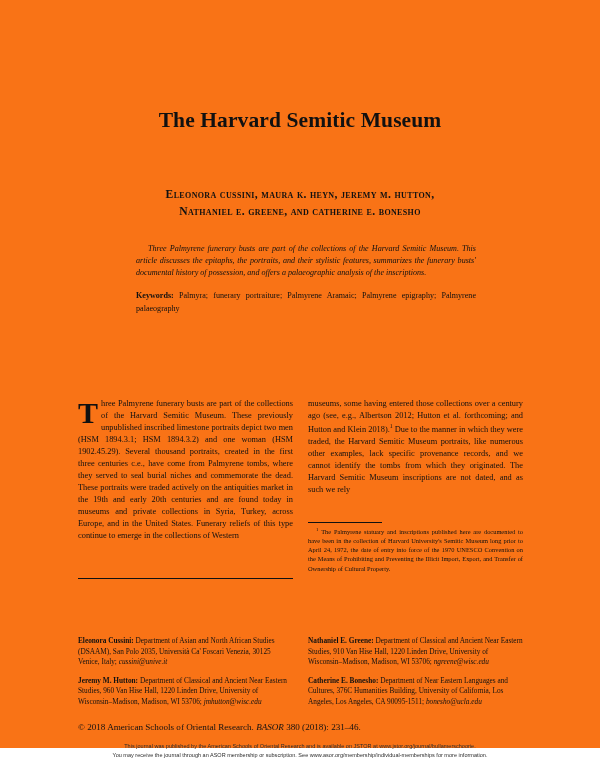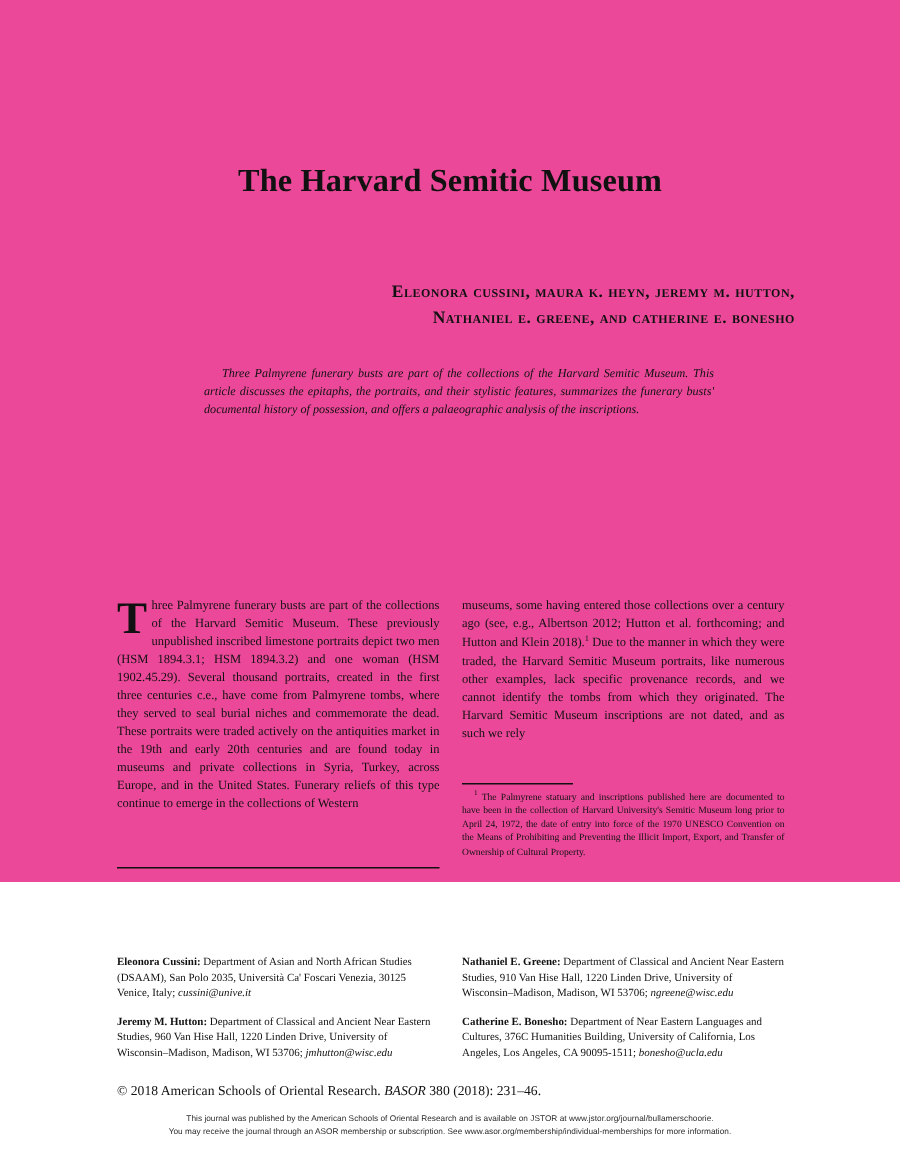--- a/index.html
+++ b/index.html
@@ -13,22 +13,22 @@
     position: relative;
     font-family: "Liberation Serif", "DejaVu Serif", serif;
     color: #111111;
     overflow: hidden;
   }
 
   .page {
     position: absolute;
     left: 0; top: 0;
     width: 600px;
-    height: 588px;
-    background: #ec4899;
+    height: 748px;
+    background: #f97316;
   }
 
   
   .title-block {
     position: absolute;
     left: 70px;
     top: 106px;
     width: 460px;
     text-align: center;
   }
@@ -38,21 +38,21 @@
     line-height: 1.32;
     letter-spacing: 0.1px;
   }
 
   
   .authors-block {
     position: absolute;
     left: 70px;
     top: 186px;
     width: 460px;
-    text-align: right;
+    text-align: center;
   }
   .authors-line {
     font-size: 11.6px;
     font-weight: bold;
     font-variant: small-caps;
     text-transform: lowercase;
     line-height: 1.5;
     letter-spacing: 0.35px;
   }
   .authors-line::first-letter { text-transform: none; }
@@ -199,20 +199,21 @@
     <div class="title-line">The Harvard Semitic Museum</div>
   </div>
 
   <div class="authors-block">
     <div class="authors-line">Eleonora Cussini, Maura K. Heyn, Jeremy M. Hutton,</div>
     <div class="authors-line">Nathaniel E. Greene, and Catherine E. Bonesho</div>
   </div>
 
   <div class="abstract-block">
     <p class="abstract-text">Three Palmyrene funerary busts are part of the collections of the Harvard Semitic Museum. This article discusses the epitaphs, the portraits, and their stylistic features, summarizes the funerary busts' documental history of possession, and offers a palaeographic analysis of the inscriptions.</p>
+    <p class="keywords"><b>Keywords:</b><span> Palmyra; funerary portraiture; Palmyrene Aramaic; Palmyrene epigraphy; Palmyrene palaeography</span></p>
   </div>
 
   <div class="col col-left">
     <p class="body-text"><span class="dropcap">T</span><span>hree Palmyrene funerary busts are part of the collections of the Harvard Semitic Museum. These previously unpublished inscribed limestone portraits depict two men (HSM 1894.3.1; HSM 1894.3.2) and one woman (HSM 1902.45.29). Several thousand portraits, created in the first three centuries c.e., have come from Palmyrene tombs, where they served to seal burial niches and commemorate the dead. These portraits were traded actively on the antiquities market in the 19th and early 20th centuries and are found today in museums and private collections in Syria, Turkey, across Europe, and in the United States. Funerary reliefs of this type continue to emerge in the collections of Western</span></p>
   </div>
 
   <div class="col col-right">
     <p class="body-text"><span>museums, some having entered those collections over a century ago (see, e.g., Albertson 2012; Hutton et al. forthcoming; and Hutton and Klein 2018).</span><span class="sup-note">1</span><span> Due to the manner in which they were traded, the Harvard Semitic Museum portraits, like numerous other examples, lack specific provenance records, and we cannot identify the tombs from which they originated. The Harvard Semitic Museum inscriptions are not dated, and as such we rely</span></p>
   </div>
 

